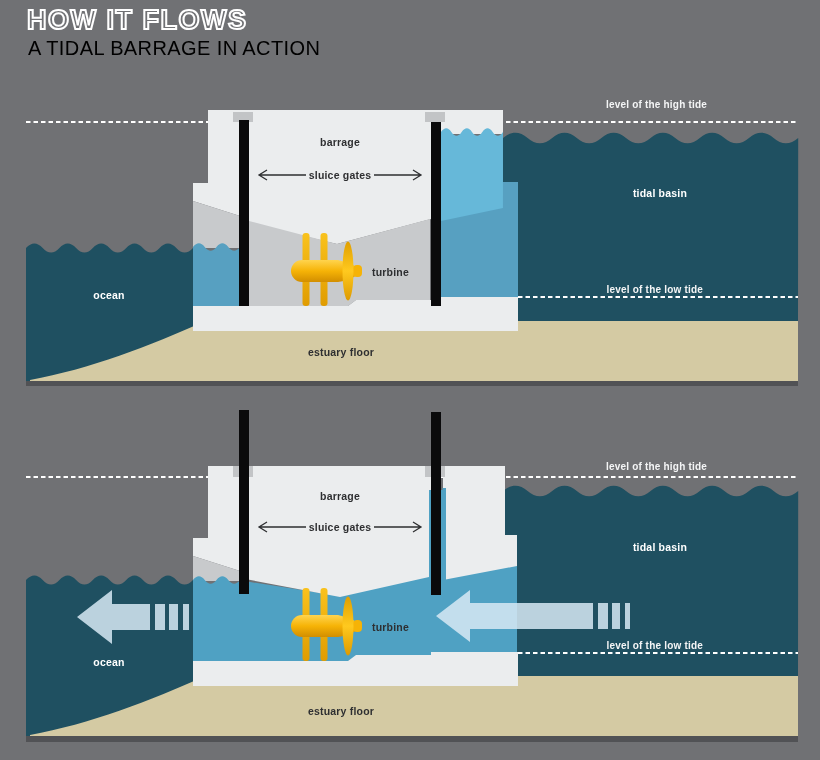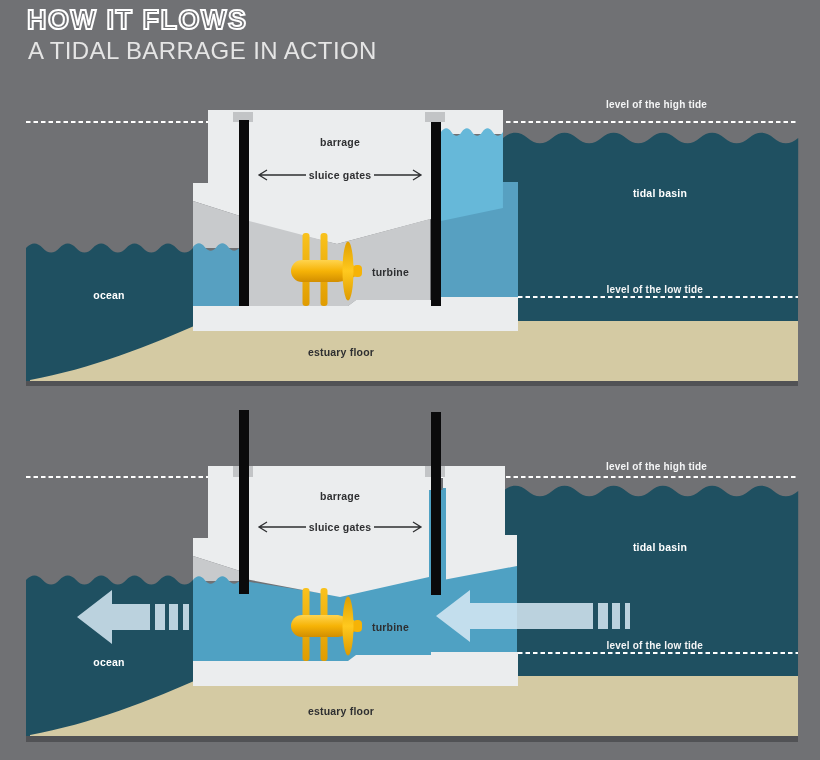--- a/index.html
+++ b/index.html
@@ -10,22 +10,22 @@
   }
   .canvas{position:relative;width:820px;height:760px;background:#707174;}
   header{position:absolute;left:27px;top:6px;}
   h1.title{
     margin:0;font-size:27px;font-weight:800;letter-spacing:1.5px;line-height:1.1;
     color:#ffffff;
     -webkit-text-fill-color:transparent;
     -webkit-text-stroke:2px #ffffff;
   }
   p.subtitle{
-    margin:1px 0 0 1px;font-size:24px;font-weight:400;letter-spacing:.4px;
-    color:#e5e5e5;
+    margin:1px 0 0 1px;font-size:20px;font-weight:400;letter-spacing:.4px;
+    color:#000000;
   }
   svg.panel{position:absolute;left:0;display:block;}
   .panel-top{top:85px;}
   .panel-bottom{top:390px;}
   .lbl-dark{fill:#2e2f31;font-size:10.5px;font-weight:700;letter-spacing:.2px;}
   .lbl-white{fill:#ffffff;font-size:10.5px;font-weight:700;letter-spacing:.2px;}
   .lbl-tide{fill:#f4f5f6;font-size:10px;font-weight:700;letter-spacing:.2px;}
   .tide-line{stroke-width:2;stroke-dasharray:4.5 3;fill:none;}
   .ann{stroke:#2e2f31;stroke-width:1.3;fill:none;}
   .flow-arrow{fill-opacity:.85;}

